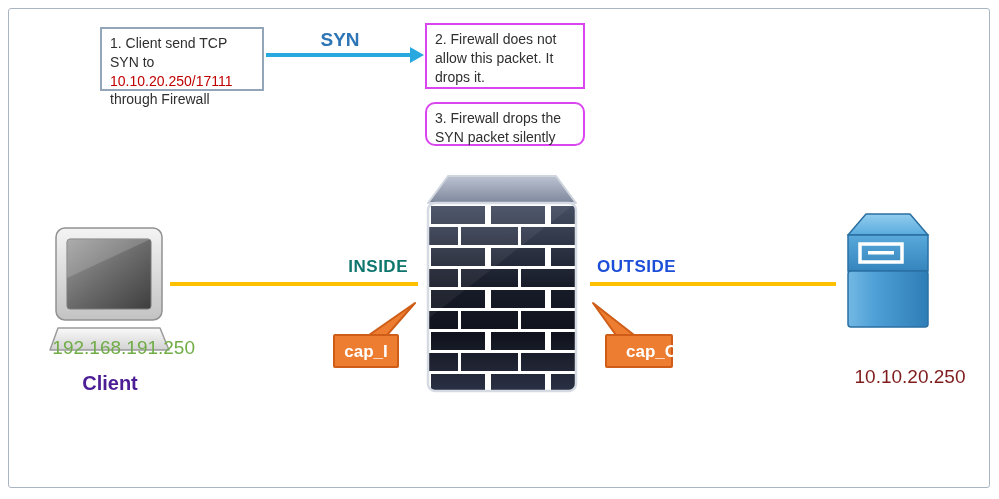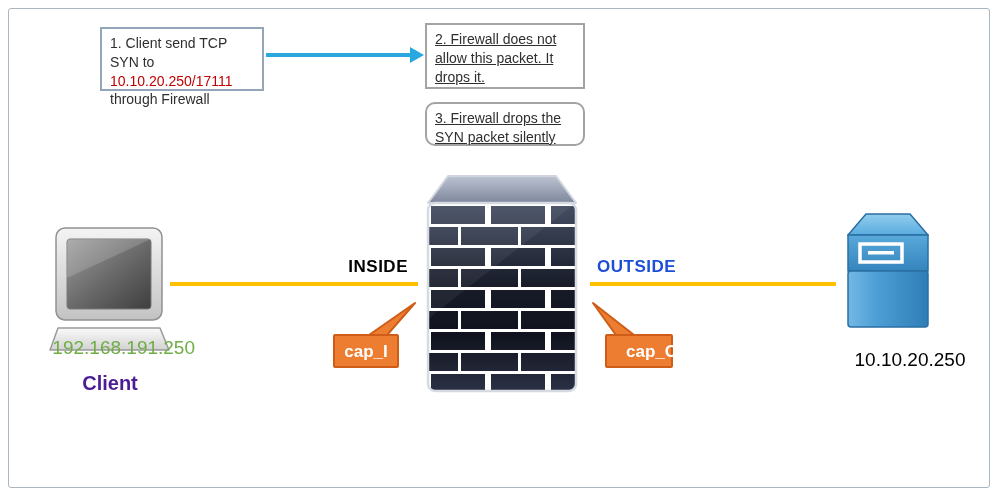--- a/index.html
+++ b/index.html
@@ -9,62 +9,63 @@
   }
   .frame{
     position:absolute;left:8px;top:8px;width:980px;height:478px;
     border:1px solid #a9b6c2;border-radius:3px;
   }
   .note{
     position:absolute;background:#ffffff;color:#2f2f2f;
     font-size:14px;line-height:1.34;padding:5px 8px;box-sizing:border-box;
   }
   .note-gray{border:2px solid #93a5b8;}
-  .note-blue{border:2px solid #a3a3a3;text-decoration:underline;}
+  .note-blue{border:2px solid #d946ef;}
   .hl-red{color:#c00000;}
   .syn-label{
     position:absolute;left:280px;top:29px;width:120px;text-align:center;
     color:#2e75b6;font-weight:700;font-size:19px;
   }
   .syn-line{position:absolute;left:266px;top:53px;width:146px;height:4px;background:#29a8e0;}
   .syn-head{
     position:absolute;left:410px;top:47px;width:0;height:0;
     border-left:14px solid #29a8e0;border-top:8px solid transparent;border-bottom:8px solid transparent;
   }
   .link-line{position:absolute;top:282px;height:4px;background:#ffc000;}
   .inside-label{
     position:absolute;left:318px;top:257px;width:90px;text-align:right;
-    color:#000000;font-size:17px;font-weight:600;letter-spacing:.5px;
+    color:#0f766e;font-size:17px;font-weight:600;letter-spacing:.5px;
   }
   .outside-label{
     position:absolute;left:597px;top:257px;width:120px;text-align:left;
     color:#1d4ed8;font-size:17px;font-weight:700;letter-spacing:.5px;
   }
   .cap-box{
     position:absolute;width:66px;height:34px;background:#ed7d31;
     border:2px solid #cf5d17;border-radius:2px;color:#ffffff;
     font-size:17px;font-weight:700;text-align:center;line-height:32px;box-sizing:border-box;
   }
   .dev-ip{position:absolute;width:170px;text-align:center;font-size:19px;}
   .dev-name{position:absolute;width:170px;text-align:center;font-size:20px;font-weight:700;color:#4c1d95;}
   .ip-green{color:#70ad47;}
-  .ip-red{color:#000000;}
+  .ip-red{color:#7f1d1d;margin-top:17px;}
   svg{position:absolute;display:block;}
 </style>
 </head>
 <body>
 
 <div id="stage">
 
   <div class="frame"></div>
 
   <div class="note note-gray" style="left:100px;top:27px;width:164px;height:64px;">
     <span>1. Client send TCP SYN to </span><span class="hl-red">10.10.20.250/17111</span><span> through Firewall</span>
   </div>
 
+  <div class="syn-label">SYN</div>
   <div class="syn-line"></div>
   <div class="syn-head"></div>
 
   <div class="note note-blue" style="left:425px;top:23px;width:160px;height:66px;">
     <span>2. Firewall does not allow this packet. It drops it.</span>
   </div>
 
   <div class="note note-blue" style="left:425px;top:102px;width:160px;height:44px;border-radius:10px;">
     <span>3. Firewall drops the SYN packet silently</span>
   </div>

